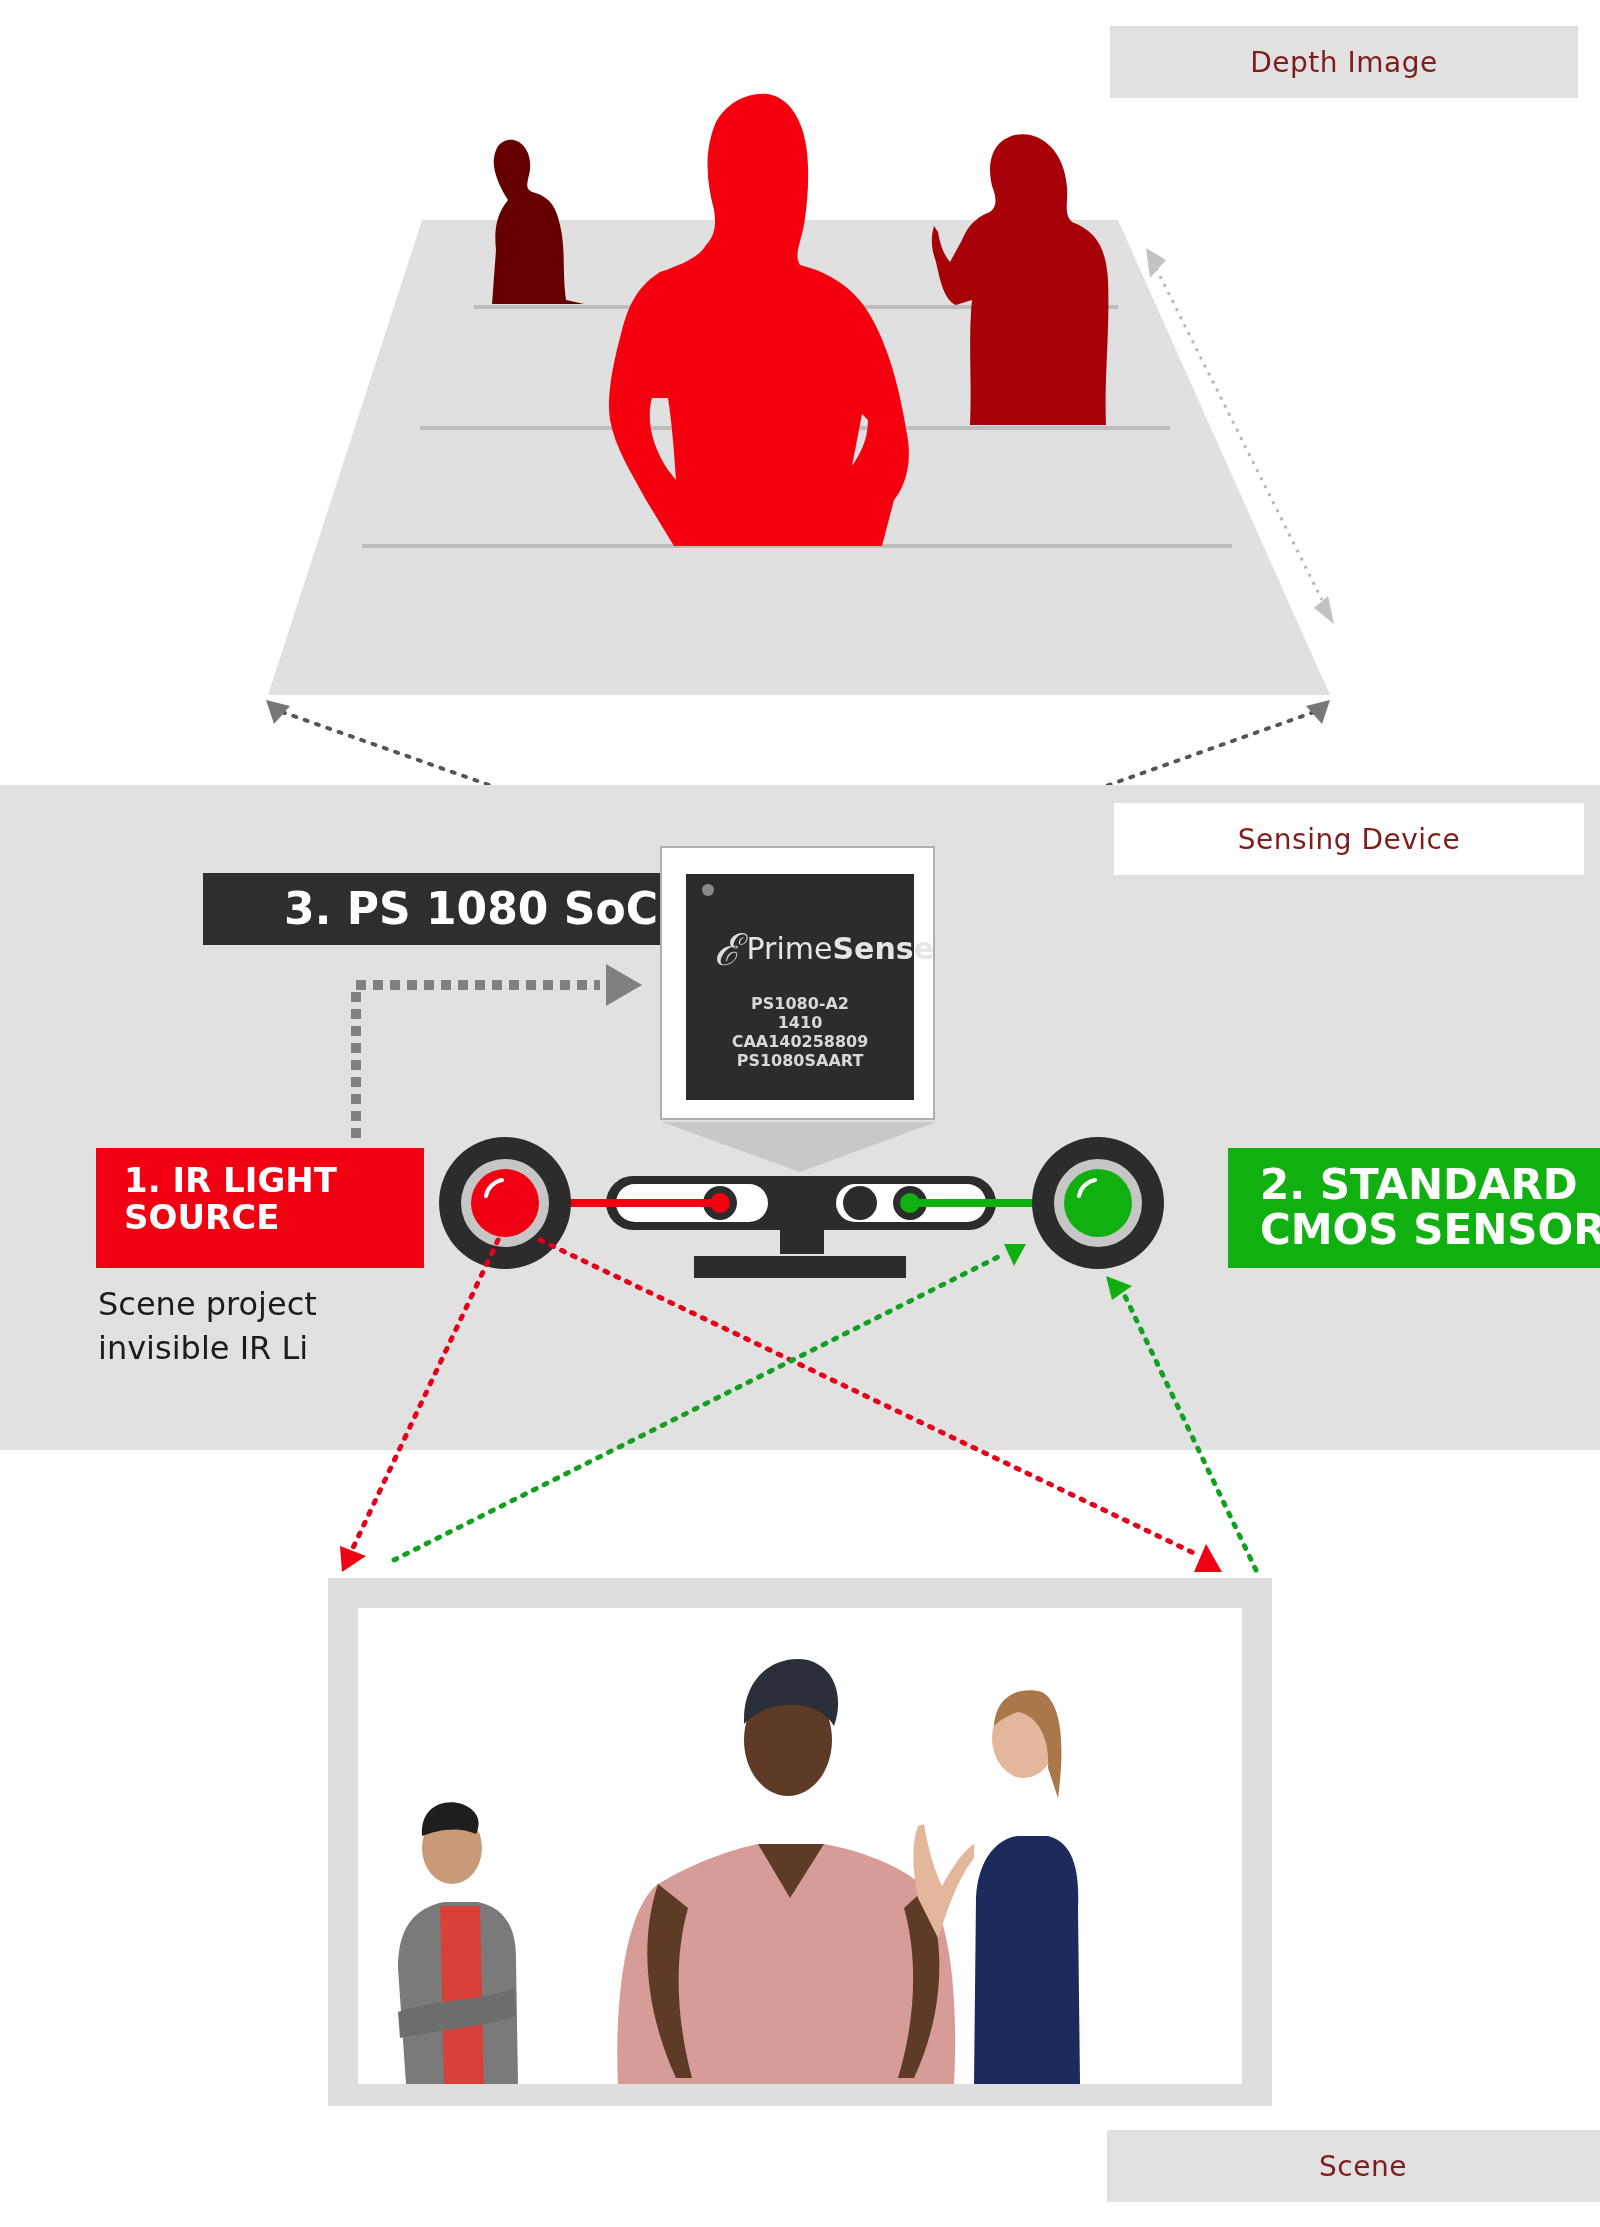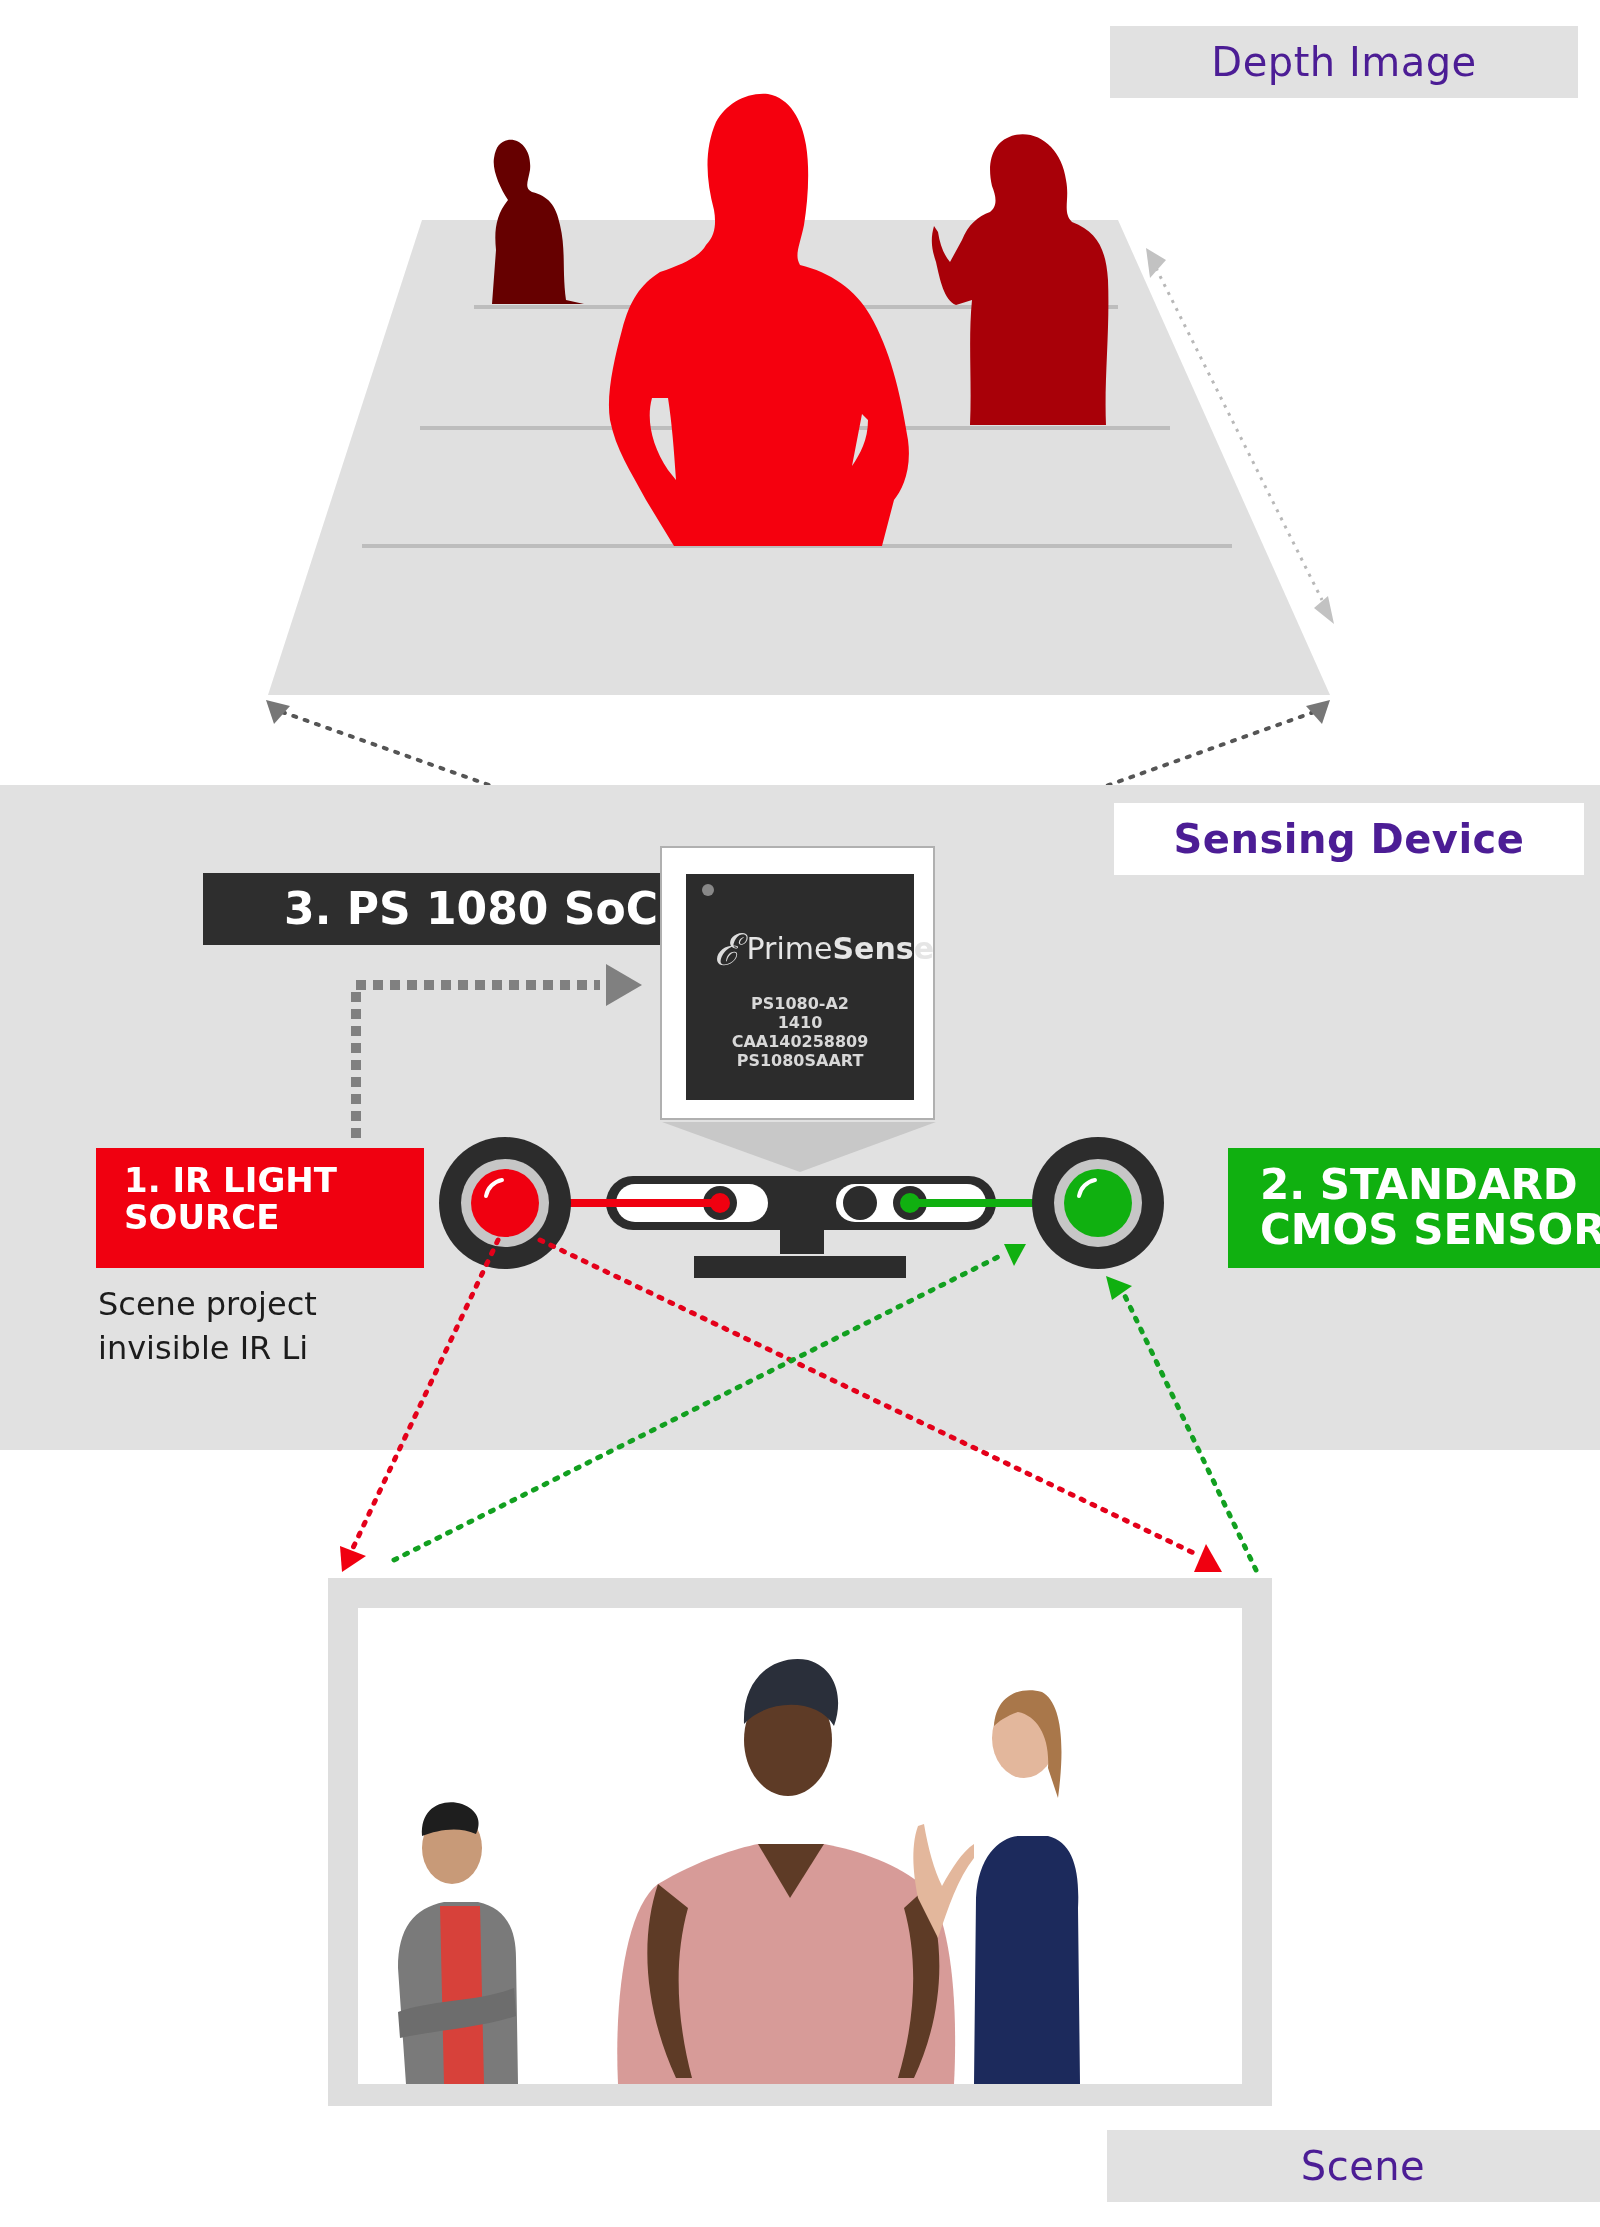--- a/index.html
+++ b/index.html
@@ -1,20 +1,20 @@
 <!DOCTYPE html>
 <html><head>
 <meta charset="utf-8">
 <style>
   html,body{margin:0;padding:0;}
   body{width:1600px;height:2227px;position:relative;background:#fff;overflow:hidden;font-family:"DejaVu Sans","Liberation Sans",sans-serif;}
   .abs{position:absolute;}
-  .section-label{position:absolute;display:flex;align-items:center;justify-content:center;font-family:"DejaVu Sans",sans-serif;font-size:40px;color:#4c1d95;letter-spacing:0.5px;}
+  .section-label{position:absolute;display:flex;align-items:center;justify-content:center;font-family:"DejaVu Sans",sans-serif;font-size:28px;color:#7f1d1d;letter-spacing:0.5px;}
   #label-depth{left:1110px;top:26px;width:468px;height:72px;background:#e1e1e1;}
-  #label-device{left:1114px;top:803px;width:470px;height:72px;background:#fff;font-weight:bold;}
+  #label-device{left:1114px;top:803px;width:470px;height:72px;background:#fff;}
   #label-scene{left:1107px;top:2130px;width:512px;height:72px;background:#e1e1e1;}
   .band{position:absolute;left:0;top:785px;width:1600px;height:665px;background:#e1e1e1;}
   .tag{position:absolute;font-family:"DejaVu Sans",sans-serif;font-weight:bold;color:#fff;line-height:1.08;padding-left:48px;}
   #tag-soc{left:203px;top:873px;width:440px;height:72px;background:#2e2e2e;font-size:44px;display:flex;align-items:center;justify-content:center;}
   #tag-ir{left:96px;top:1148px;width:328px;height:120px;background:#f00010;font-size:34px;padding:14px 0 0 28px;box-sizing:border-box;}
   #tag-cmos{left:1180px;top:1148px;width:404px;height:120px;background:#10b010;font-size:42px;padding:14px 0 0 32px;box-sizing:border-box;margin-left:48px;}
   #ir-desc{left:98px;top:1282px;width:258px;height:90px;overflow:hidden;font-size:32px;color:#1c1c1c;line-height:44px;white-space:nowrap;}
   .chip-frame{position:absolute;left:660px;top:846px;width:275px;height:274px;background:#fff;border:2px solid #b0b0b0;box-sizing:border-box;}
   .chip{position:absolute;left:24px;top:26px;width:228px;height:226px;background:#2c2c2c;color:#e8e8e8;text-align:center;}
   .chip .dot{position:absolute;left:16px;top:10px;width:12px;height:12px;border-radius:50%;background:#888;}

